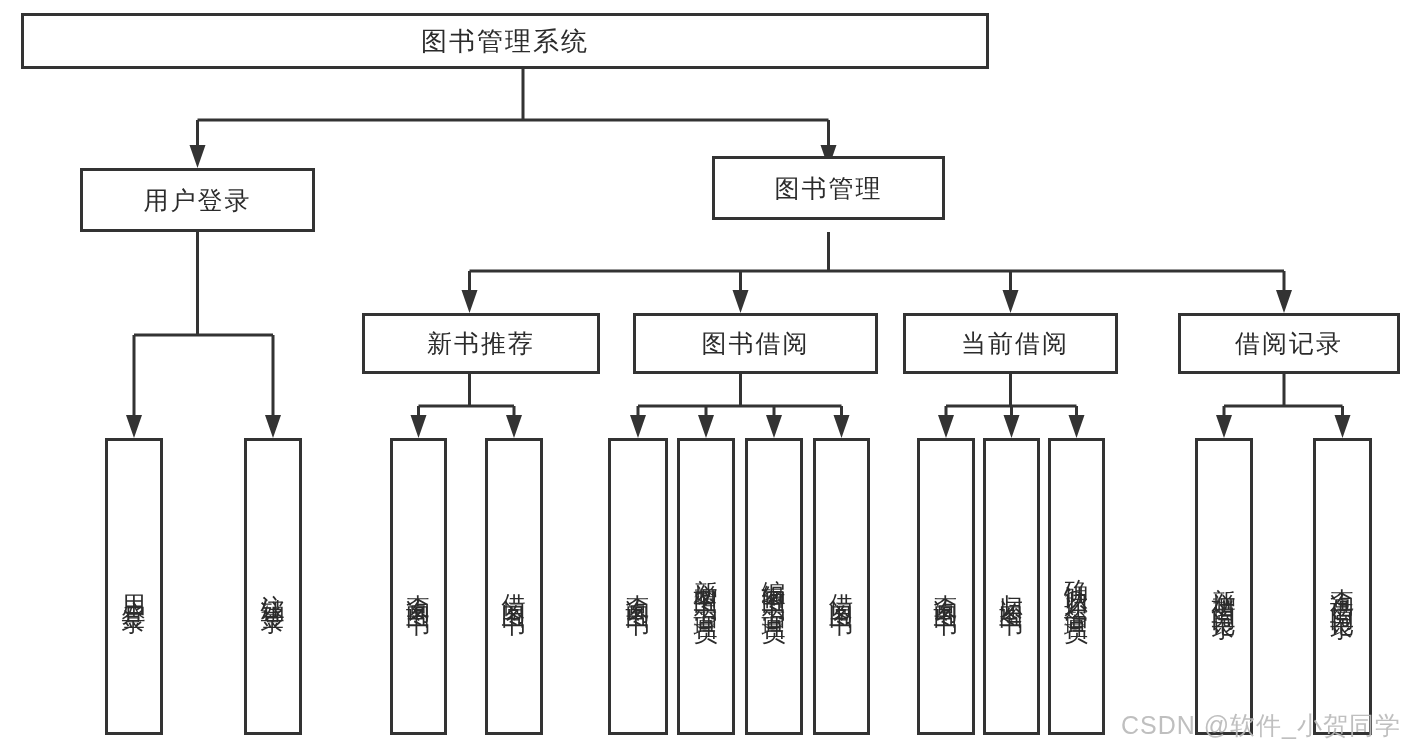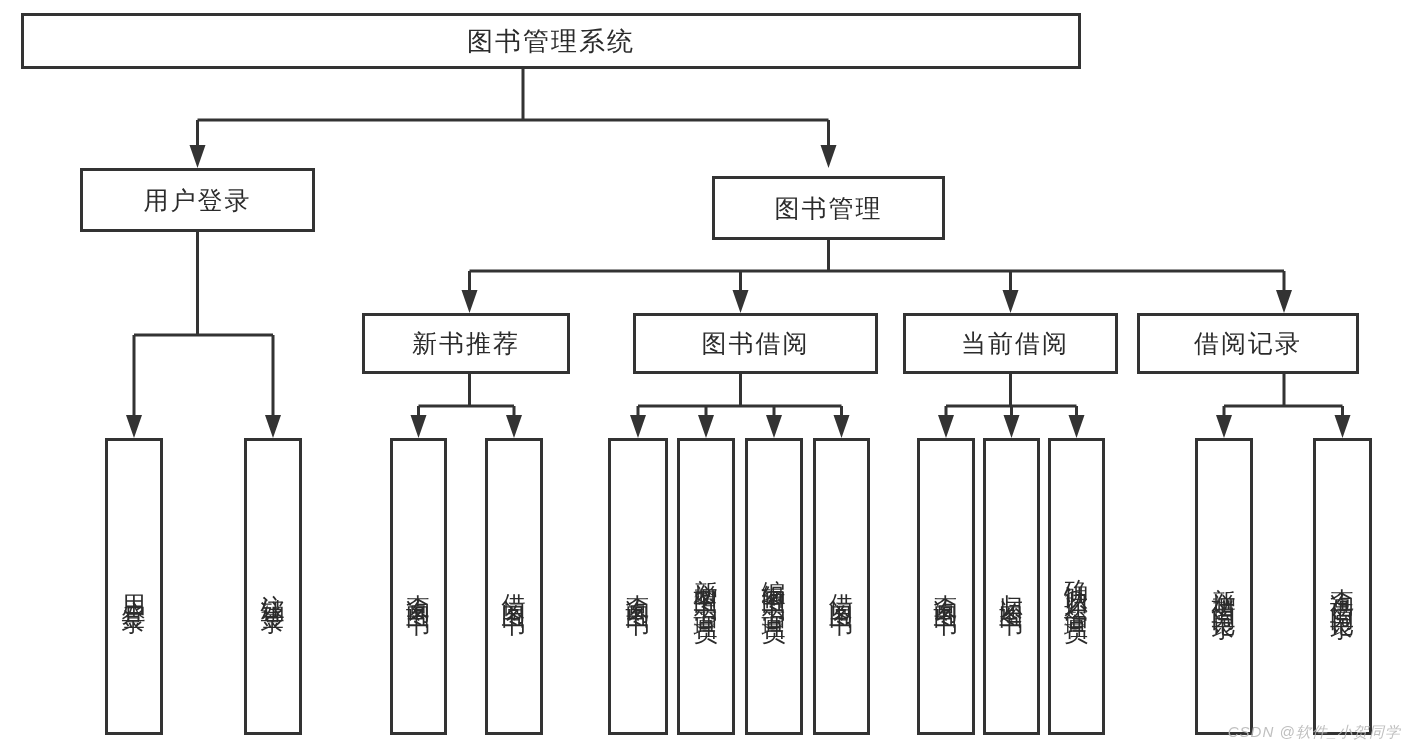--- a/index.html
+++ b/index.html
@@ -34,50 +34,49 @@
   }
   .vtext{
     writing-mode:vertical-lr;
     text-orientation:mixed;
     font-size:24px;
     line-height:1.05;
     letter-spacing:6px;
     color:#2b2b2b;
     white-space:nowrap;
   }
-  #root-box{left:21px;top:13px;width:1060px;height:56px;font-size:26px;}
+  #root-box{left:21px;top:13px;width:968px;height:56px;font-size:26px;}
   #box-user-login{left:80px;top:168px;width:235px;height:64px;}
-  #box-book-mgmt{left:712px;top:176px;width:233px;height:64px;}
-  #box-new-book-rec{left:362px;top:313px;width:208px;height:61px;text-align:right;}
+  #box-book-mgmt{left:712px;top:156px;width:233px;height:64px;}
+  #box-new-book-rec{left:362px;top:313px;width:238px;height:61px;text-align:right;}
   #box-book-borrow{left:633px;top:313px;width:245px;height:61px;}
   #box-current-borrow{left:903px;top:313px;width:215px;height:61px;padding-left:9px;}
-  #box-borrow-records{left:1137px;top:313px;width:222px;height:61px;}
+  #box-borrow-records{left:1178px;top:313px;width:222px;height:61px;}
 
   #leaf-1{left:105px;width:58px;}
   #leaf-2{left:244px;width:58px;}
   #leaf-3{left:390px;width:57px;}
   #leaf-4{left:485px;width:58px;}
   #leaf-5{left:608px;width:60px;}
   #leaf-6{left:677px;width:58px;}
   #leaf-7{left:745px;width:58px;}
   #leaf-8{left:813px;width:57px;}
   #leaf-9{left:917px;width:58px;}
   #leaf-10{left:983px;width:57px;}
   #leaf-11{left:1048px;width:57px;}
   #leaf-12{left:1195px;width:58px;}
   #leaf-13{left:1313px;width:59px;}
 
   #watermark{
     position:absolute;
     right:4px;bottom:5px;
-    font-size:15px;
+    font-size:25px;
     color:rgba(186,186,186,0.92);
     letter-spacing:1px;
     z-index:5;
-    font-style:italic;
   }
 </style>
 </head>
 <body>
 
 <div id="canvas">
 
   <svg id="connectors" width="1405" height="747" viewBox="0 0 1405 747">
     <g stroke="#333333" stroke-width="3" fill="none">
       <path d="M523 69 V120 M197.5 120 H828.5 M197.5 120 V152 M828.5 120 V152

